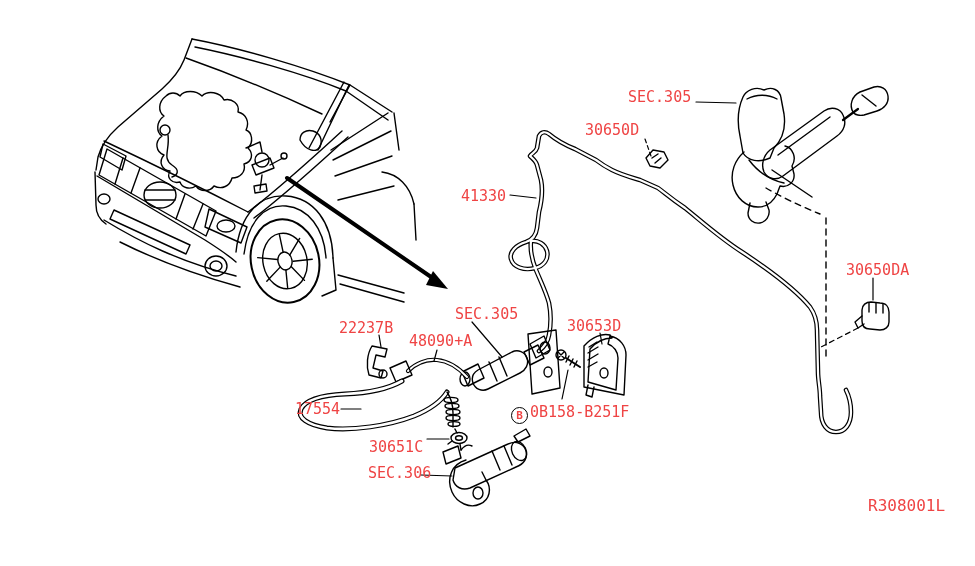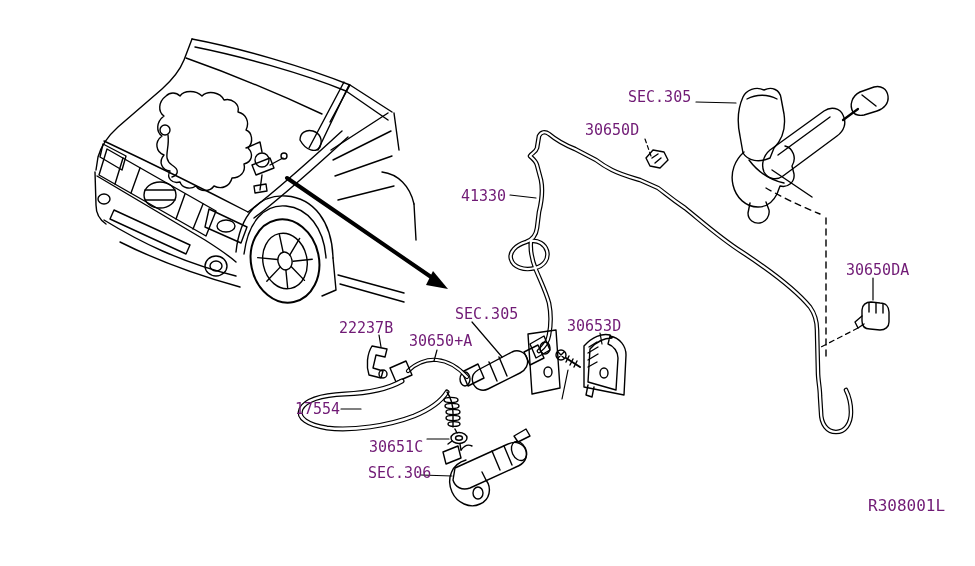--- a/index.html
+++ b/index.html
@@ -3,21 +3,21 @@
 <meta charset="utf-8">
 <style>
   html,body{margin:0;padding:0;background:#fff;}
   #stage{
     position:relative;width:975px;height:566px;background:#ffffff;
     font-family:"DejaVu Sans Mono","Liberation Mono",monospace;
     overflow:hidden;
   }
   #lineart{position:absolute;left:0;top:0;}
   .lbl{
-    position:absolute;color:#701a75;font-size:15px;line-height:15px;
+    position:absolute;color:#ef4444;font-size:15px;line-height:15px;
     white-space:nowrap;letter-spacing:0px;
   }
   .ref{font-size:16px;}
   .circB{
     display:inline-block;width:15px;height:15px;border:1.5px solid #000;
     border-radius:50%;font-size:11px;line-height:15px;text-align:center;
     vertical-align:-2px;margin-right:2px;font-weight:bold;
   }
 </style>
 </head>
@@ -254,20 +254,23 @@
     <path d="M421,475 L452,476"></path>
   </g>
 </svg>
 
 <div class="lbl" style="left:628px;top:90px">SEC.305</div>
 <div class="lbl" style="left:585px;top:123px">30650D</div>
 <div class="lbl" style="left:461px;top:189px">41330</div>
 <div class="lbl" style="left:846px;top:263px">30650DA</div>
 <div class="lbl" style="left:455px;top:307px">SEC.305</div>
 <div class="lbl" style="left:339px;top:321px">22237B</div>
-<div class="lbl" style="left:409px;top:334px">30650+A</div>
+<div class="lbl" style="left:409px;top:334px">48090+A</div>
 <div class="lbl" style="left:567px;top:319px">30653D</div>
 <div class="lbl" style="left:295px;top:402px">17554</div>
+<div class="lbl" style="left:511px;top:405px">
+  <span class="circB">B</span><span>0B158-B251F</span>
+</div>
 <div class="lbl" style="left:369px;top:440px">30651C</div>
 <div class="lbl" style="left:368px;top:466px">SEC.306</div>
 <div class="lbl ref" style="left:868px;top:498px">R308001L</div>
 
 </div>
 
 </body></html>

